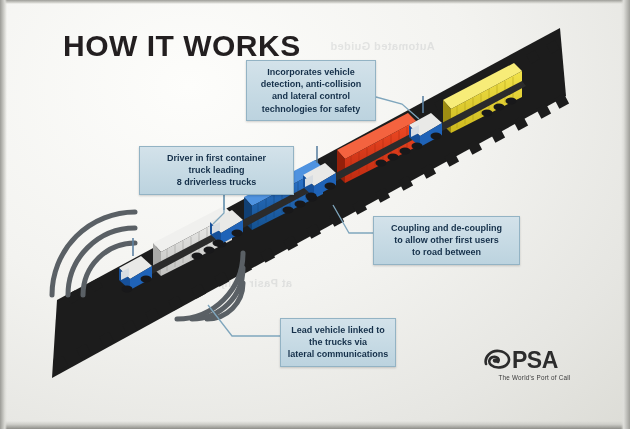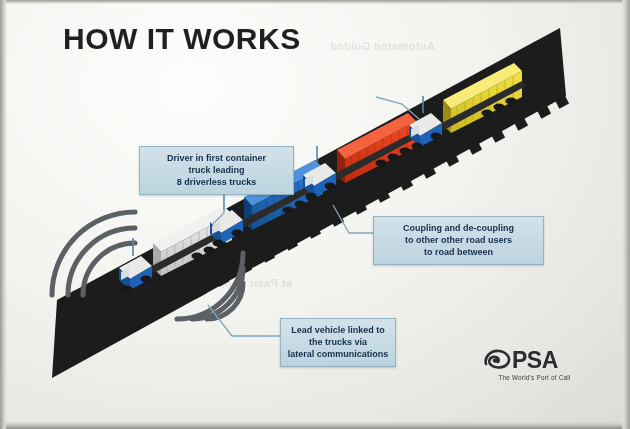--- a/index.html
+++ b/index.html
@@ -26,21 +26,21 @@
     background:linear-gradient(to left,#9e9e99,#dededa 70%,rgba(222,222,218,0));}
 
   
   .ghost{
     position:absolute;color:rgba(120,125,130,0.16);
     font-size:11px;font-weight:bold;letter-spacing:.4px;
     transform:scaleX(-1);user-select:none;white-space:nowrap;
   }
 
   #title{
-    position:absolute;left:63px;top:22px;
+    position:absolute;left:63px;top:29px;
     font-size:30px;font-weight:bold;letter-spacing:.5px;
     color:#231f20;
     font-family:"Liberation Sans", sans-serif;
   }
 
   
   #road-wrap{position:absolute;left:0;top:0;width:630px;height:429px;}
   
   .callout{
     position:absolute;
@@ -50,21 +50,21 @@
     font-size:9px;font-weight:bold;line-height:12.2px;
     text-align:center;
     padding:5px 6px;
     box-sizing:border-box;
     box-shadow:0 1px 2px rgba(0,0,0,.18);
   }
   .callout div{white-space:nowrap;}
 
   #callout-detection{left:246px;top:60px;width:130px;}
   #callout-driver{left:139px;top:146px;width:155px;}
-  #callout-coupling{left:373px;top:216px;width:171px;}
+  #callout-coupling{left:373px;top:216px;width:147px;}
   #callout-lead{left:280px;top:318px;width:116px;}
 
   #logo{position:absolute;left:482px;top:348px;width:105px;}
   #logo-row{display:flex;align-items:center;}
   #logo-text{font-size:23px;font-weight:bold;color:#2c2c2c;letter-spacing:-0.5px;
     font-family:"Liberation Sans", sans-serif;line-height:1;text-align:right;}
   #logo-tag{font-size:6.3px;color:#3a3a3a;letter-spacing:.25px;margin-top:2px;text-align:center;}
   svg{display:block;}
 </style>
 </head>
@@ -320,30 +320,36 @@
 
       <path d="M373,233 L349,233 L333,205"></path>
 
       <path d="M280,336 L232,336 L208,305"></path>
     </g>
   </svg>
   </div>
 
   <div id="title">HOW IT WORKS</div>
 
+  <div class="callout" id="callout-detection">
+    <div>Incorporates vehicle</div>
+    <div>detection, anti-collision</div>
+    <div>and lateral control</div>
+    <div>technologies for safety</div>
+  </div>
 
   <div class="callout" id="callout-driver">
     <div>Driver in first container</div>
     <div>truck leading</div>
     <div>8 driverless trucks</div>
   </div>
 
   <div class="callout" id="callout-coupling">
     <div>Coupling and de-coupling</div>
-    <div>to other other road users</div>
+    <div>to allow other first users</div>
     <div>to road between</div>
   </div>
 
   <div class="callout" id="callout-lead">
     <div>Lead vehicle linked to</div>
     <div>the trucks via</div>
     <div>lateral communications</div>
   </div>
 
   <div id="logo">

